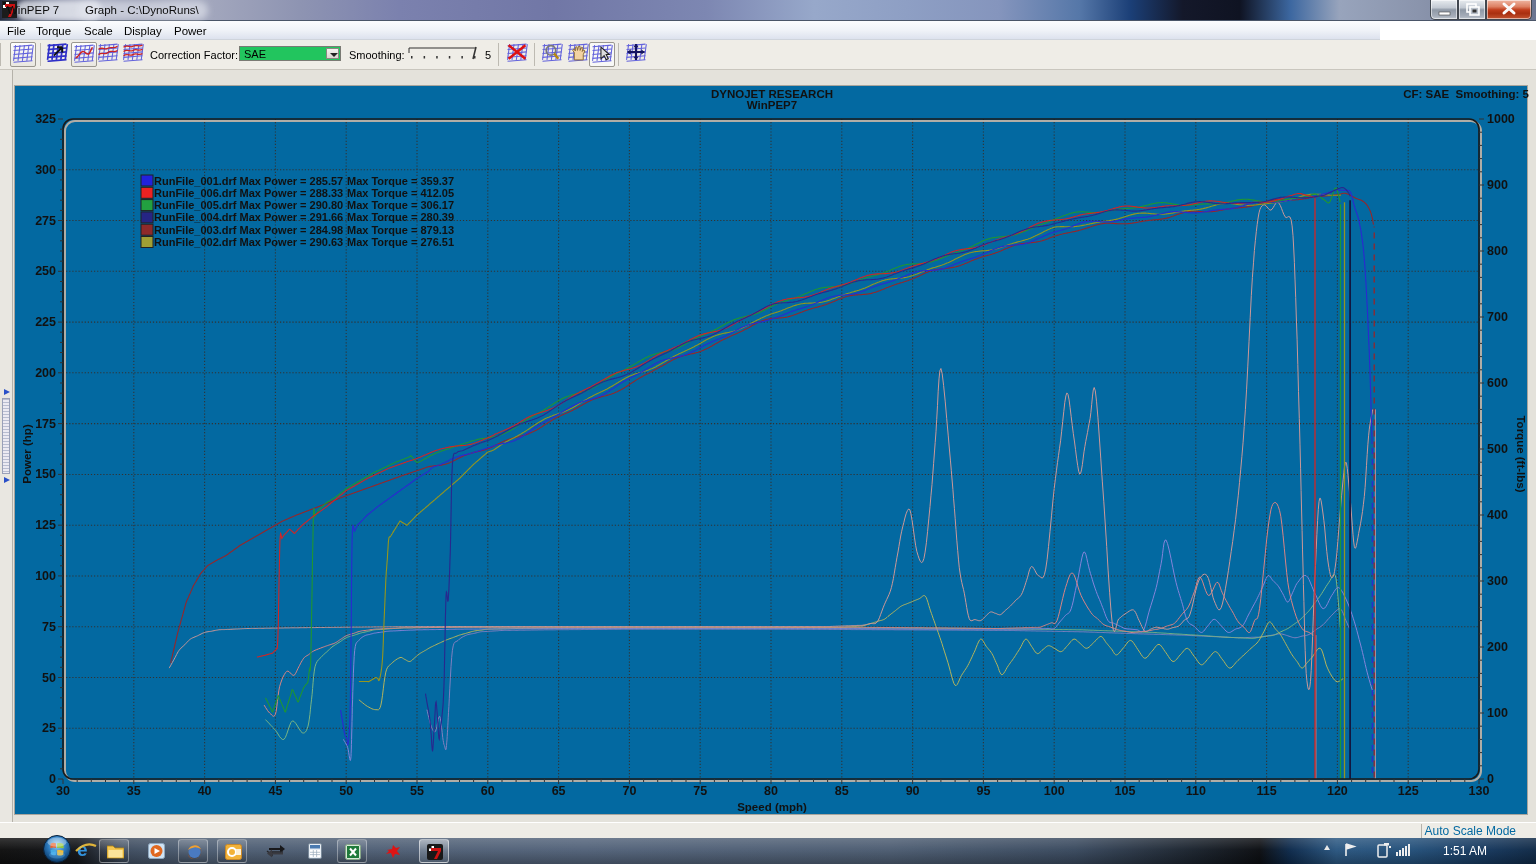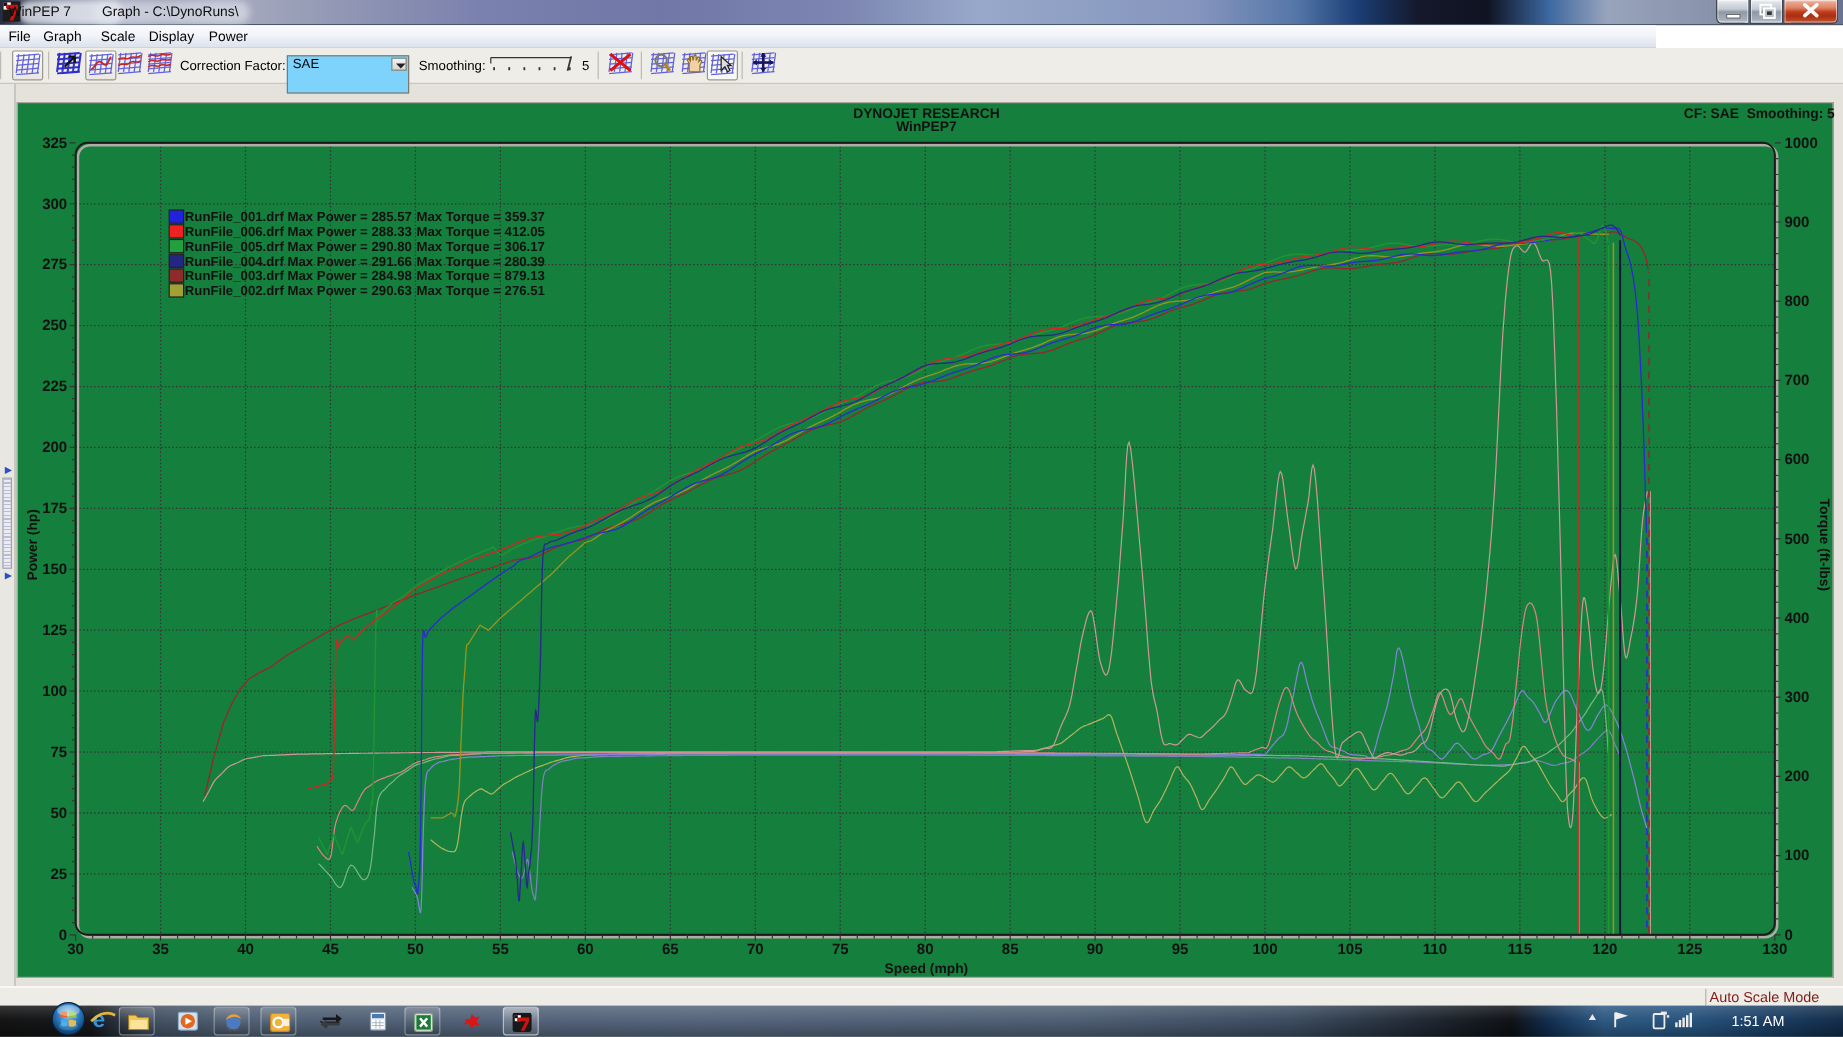--- a/index.html
+++ b/index.html
@@ -19,35 +19,35 @@
 .cb svg { position:absolute; left:0; top:0; }
 #menubar { position:absolute; left:0; top:21px; width:1380px; height:19px;
   background:linear-gradient(#fbfcfe 0%,#f0f3f8 50%,#dde2ee 100%); border-bottom:1px solid #cfd4dc; }
 #menubar span { position:absolute; top:4px; font-size:11.5px; color:#000; }
 #toolbar { position:absolute; left:0; top:40px; width:1536px; height:30px;
   background:#efede7; border-bottom:1px solid #c9c6be; }
 .tbtn { position:absolute; top:2px; width:26px; height:25px; }
 .tbtn.box { border:1px solid #9a978f; border-radius:2px; background:linear-gradient(#fdfdfc,#e9e7e0); }
 .tsep { position:absolute; top:3px; width:1px; height:23px; background:#bdbab2; }
 .tlabel { position:absolute; font-size:11px; color:#000; top:9px; }
-#combo { position:absolute; left:239px; top:6px; width:102px; height:32px; background:#7dd3fc; border:1px solid #7a7a74; }
+#combo { position:absolute; left:239px; top:6px; width:102px; height:15px; background:#22c55e; border:1px solid #7a7a74; }
 #combo .txt { position:absolute; left:4px; top:1px; font-size:11px; }
 #combo .db { position:absolute; right:1px; top:1px; width:13px; height:11px; background:linear-gradient(#f4f3f0,#d9d6cf); border:1px solid #8a8780; }
 #combo .db:after { content:""; position:absolute; left:2.5px; top:4px; border-left:4px solid transparent; border-right:4px solid transparent; border-top:4px solid #222; }
 #appbg { position:absolute; left:0; top:70px; width:1536px; height:752px; background:#e4e2db; }
 #lsplit { position:absolute; left:0; top:70px; width:13px; height:752px; background:#e9e7e1; border-right:1px solid #b5b2aa; }
 #lhandle { position:absolute; left:2px; top:328px; width:8px; height:76px; background:repeating-linear-gradient(to bottom,#b8bdd0 0,#b8bdd0 1px,#eceaf2 1px,#eceaf2 3px); border:1px solid #9aa0b8; }
 #lhandle:before { content:""; position:absolute; left:1px; top:-10px; border-top:3px solid transparent; border-bottom:3px solid transparent; border-left:6px solid #2a50c8; }
 #lhandle:after { content:""; position:absolute; left:1px; bottom:-10px; border-top:3px solid transparent; border-bottom:3px solid transparent; border-left:6px solid #2a50c8; left:1px; }
-#gwin { position:absolute; left:14px; top:85px; width:1514px; height:730px; background:#15803d; border:1px solid #a8a59d; }
+#gwin { position:absolute; left:14px; top:85px; width:1514px; height:730px; background:#0369a1; border:1px solid #a8a59d; }
 #taskbar { position:absolute; left:0; top:838px; width:1536px; height:26px;
   background:linear-gradient(to right,#101010 0%,#131519 5%,#3f4d60 8%,#4e5e73 13%,#53637a 38%,#4d5d72 58%,#3a4a5f 70%,#1a222c 78%,#0c0e12 82%,#0e2b4d 84%,#2b5781 87%,#24507a 92%,#16375c 97%,#102a47 100%);}
 #taskbar:after { content:""; position:absolute; inset:0; background:linear-gradient(rgba(255,255,255,0.16),rgba(255,255,255,0.02) 45%,rgba(0,0,0,0.25)); }
 #statusbar { position:absolute; left:0; top:822px; width:1536px; height:16px; background:#eeece6; border-top:1px solid #fff; }
-#statusbar .txt { position:absolute; right:20px; top:1px; font-size:12px; color:#7f1d1d; }
+#statusbar .txt { position:absolute; right:20px; top:1px; font-size:12px; color:#0369a1; }
 #statusbar .sep { position:absolute; left:1421px; top:1px; width:1px; height:14px; background:#b5b2aa; }
 .tbicon { position:absolute; top:1px; width:30px; height:24px; border-radius:3px; z-index:5; }
 .tbicon.boxed { border:1px solid rgba(255,255,255,0.35); background:linear-gradient(rgba(255,255,255,0.18),rgba(255,255,255,0.04) 50%,rgba(0,0,0,0.12)); }
 .tbicon.active { background:linear-gradient(rgba(255,255,255,0.45),rgba(255,255,255,0.18) 50%,rgba(120,140,160,0.25)); border:1px solid rgba(255,255,255,0.5);}
 .tbicon svg { position:absolute; left:7px; top:4px; }
 #clock { position:absolute; left:1443px; top:844px; font-size:12px; color:#fff; z-index:7; }
 </style></head><body>
 
 <div id="appbg"></div>
 
@@ -80,21 +80,21 @@
         <svg width="45" height="19">
           <path d="M17,4 L27,13 M27,4 L17,13" stroke="#fff" stroke-width="3" stroke-linecap="round"></path>
           <path d="M17,4 L27,13 M27,4 L17,13" stroke="#f8f8f8" stroke-width="1.6"></path>
         </svg>
       </div>
   </div>
 </div>
 
 <div id="menubar">
   <span style="left:7px">File</span>
-  <span style="left:36px">Graph</span>
+  <span style="left:36px">Torque</span>
   <span style="left:84px">Scale</span>
   <span style="left:124px">Display</span>
   <span style="left:174px">Power</span>
 </div>
 
 <div id="toolbar">
   <div class="tsep" style="left:0px"></div>
   <div class="tbtn box" style="left:10px"><svg width="24" height="20" viewBox="0 0 22 19">
         <line x1="4.0" y1="2" x2="2.0" y2="17" stroke="#6262dc" stroke-width="1.0"></line>
         <line x1="8.2" y1="2" x2="6.2" y2="17" stroke="#6262dc" stroke-width="1.0"></line>

